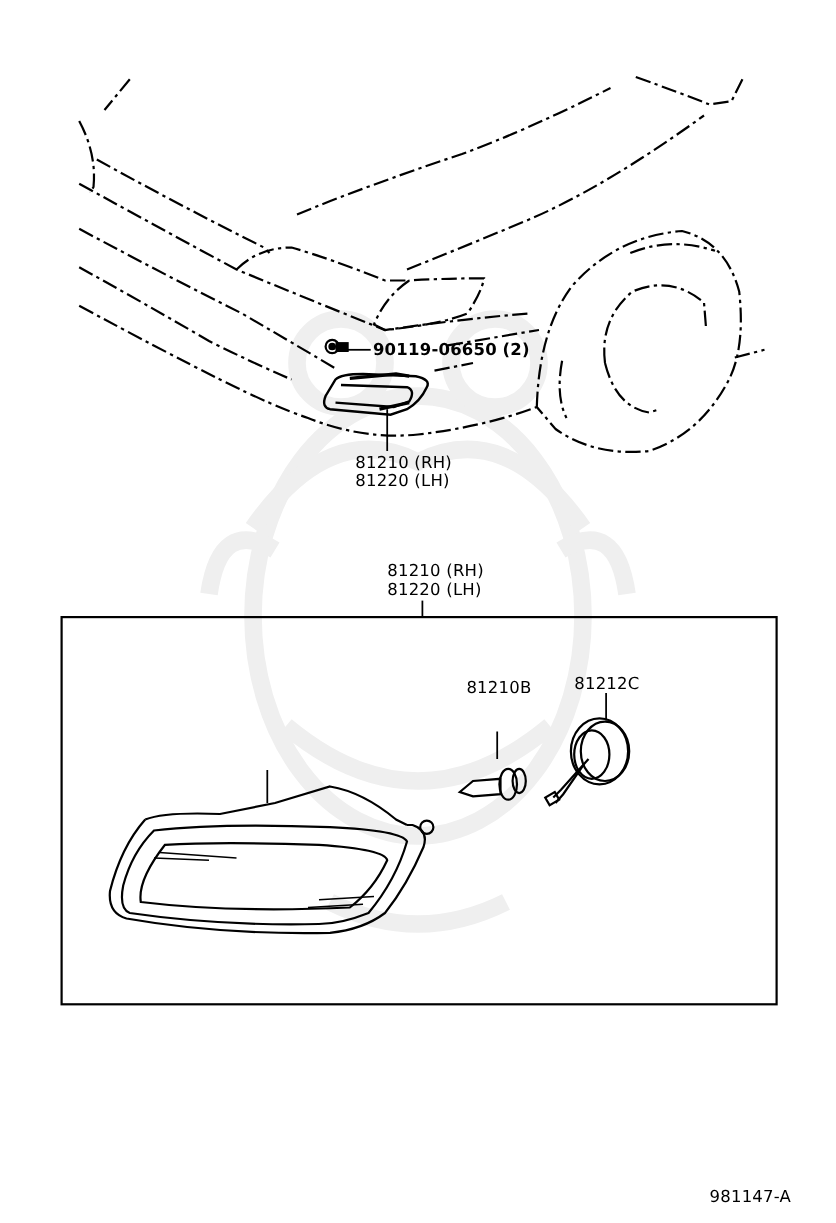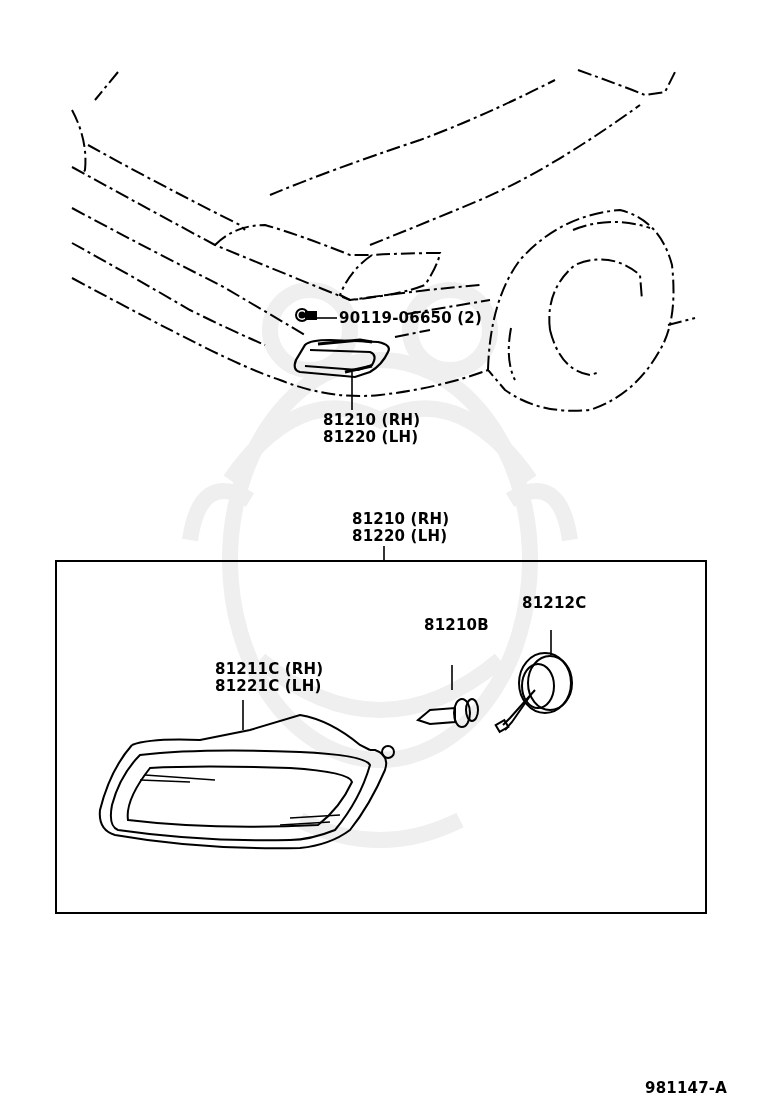--- a/index.html
+++ b/index.html
@@ -2,21 +2,21 @@
 <html><head>
   <meta charset="utf-8">
   <style>
     html, body { margin: 0; padding: 0; background: #ffffff; }
     body { width: 760px; height: 1112px; position: relative; overflow: hidden; }
     .canvas { position: absolute; left: 0; top: 0; width: 760px; height: 1112px; }
     svg.drawing { position: absolute; left: 0; top: 0; }
     .lbl {
       position: absolute;
       font-family: "DejaVu Sans", sans-serif;
-      font-weight: bold;
+      font-weight: normal;
       font-size: 15px;
       line-height: 17px;
       color: #000;
       white-space: nowrap;
       letter-spacing: 0.2px;
     }
     .lbl span { display: block; }
     .diagram-id { position: absolute; left: 645px; top: 1080px; }
   </style>
 </head>
@@ -119,27 +119,23 @@
   <div class="lbl" style="left:323px; top:412px;">
     <span>81210 (RH)</span>
     <span>81220 (LH)</span>
   </div>
 
   <div class="lbl" style="left:352px; top:511px;">
     <span>81210 (RH)</span>
     <span>81220 (LH)</span>
   </div>
 
-  <div class="lbl" style="left:215px; top:661px;">
-    <span>81211C (RH)</span>
-    <span>81221C (LH)</span>
-  </div>
 
   <div class="lbl" style="left:424px; top:617px;">
     <span>81210B</span>
   </div>
 
-  <div class="lbl" style="left:522px; top:595px;">
+  <div class="lbl" style="left:522px; top:613px;">
     <span>81212C</span>
   </div>
 
   <div class="lbl diagram-id">981147-A</div>
 </div>
 
 </body></html>

